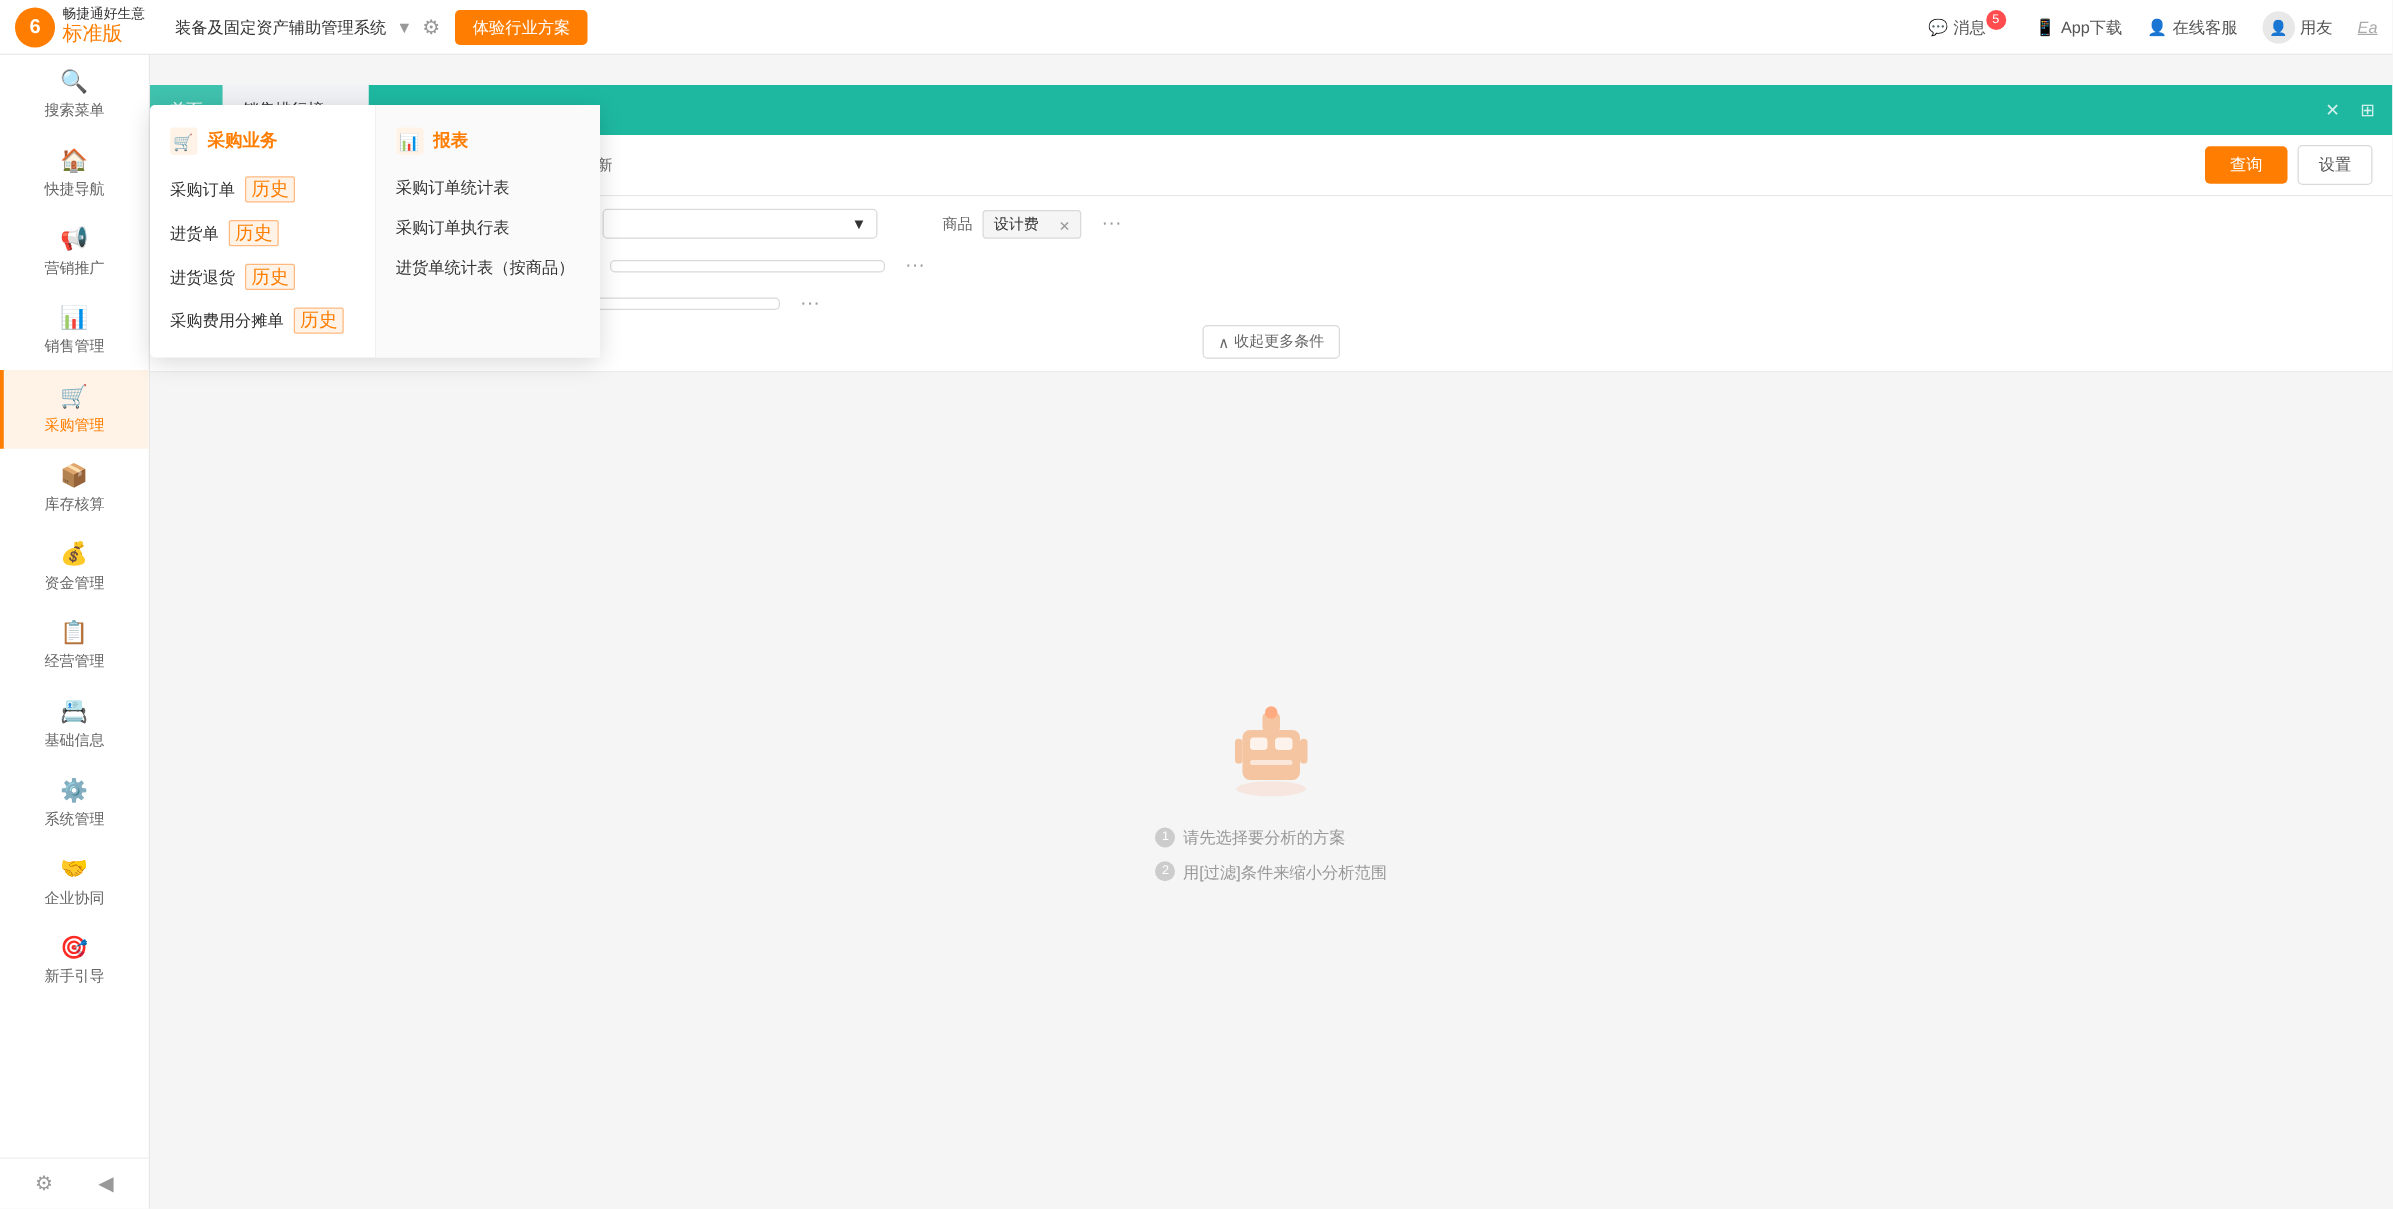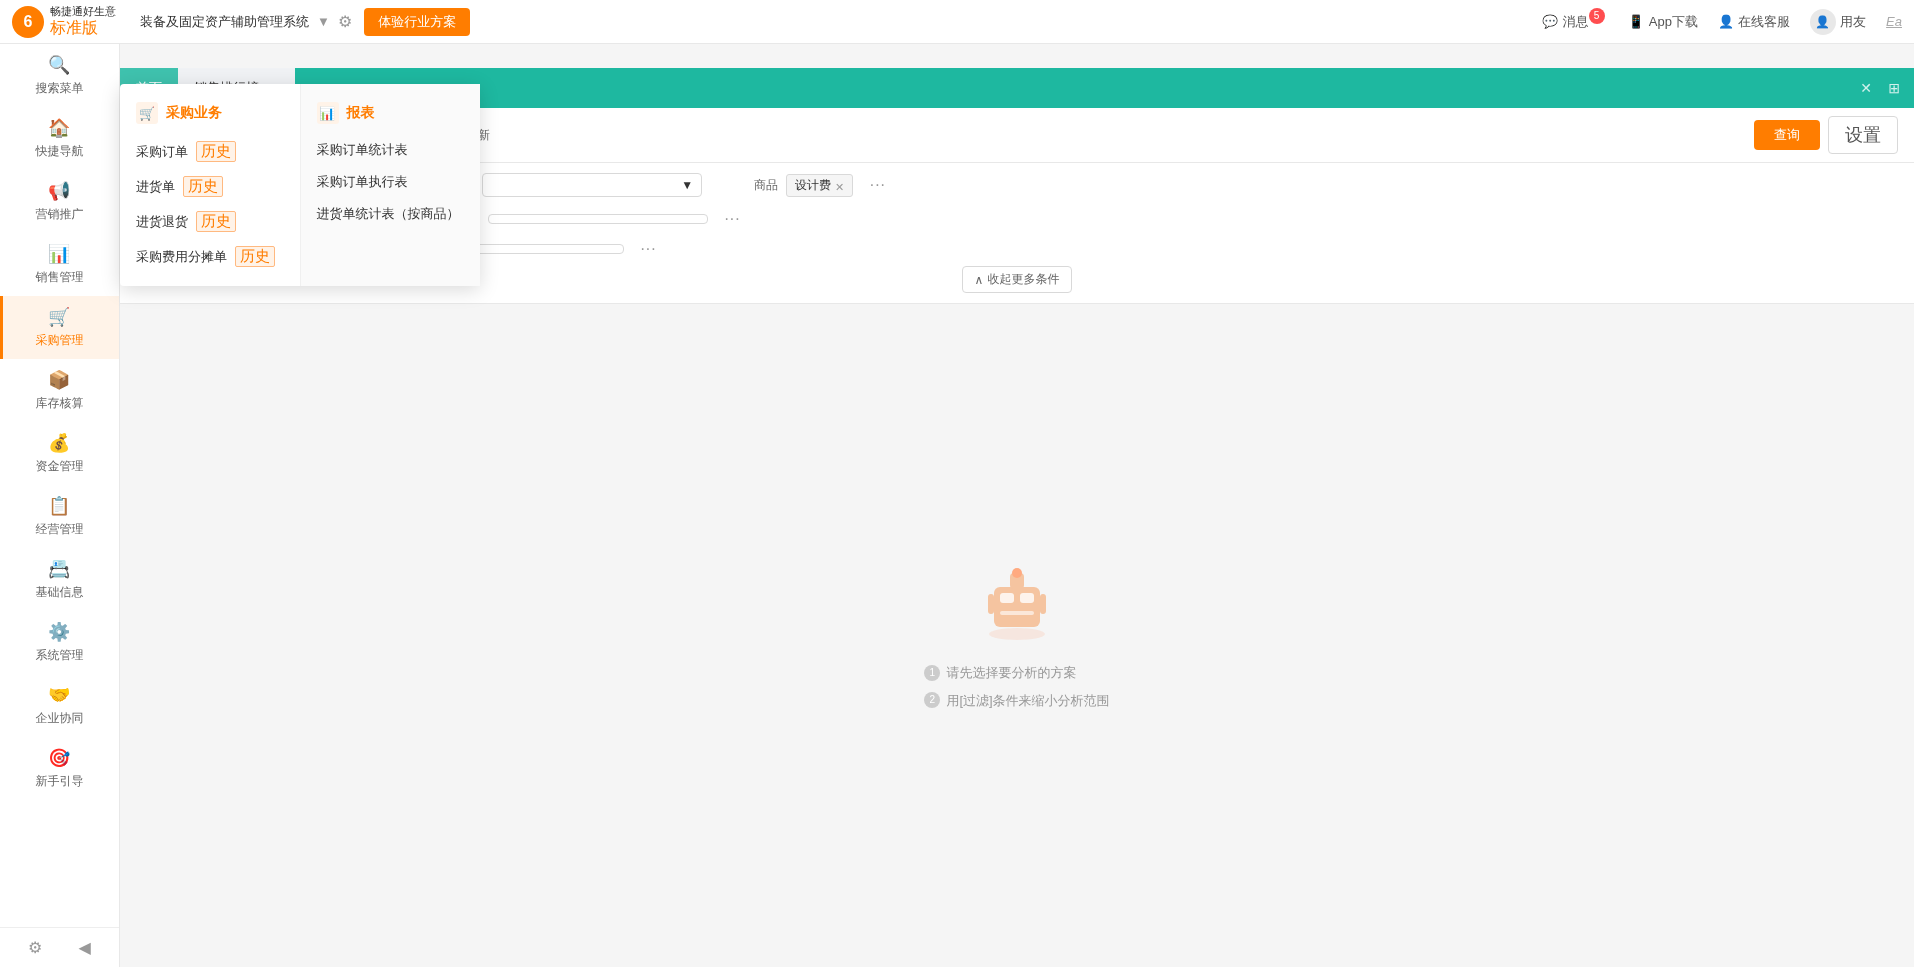--- a/index.html
+++ b/index.html
@@ -228,21 +228,21 @@
       cursor: pointer;
       font-size: 13px;
     }
     .btn-setting {
       border: 1px solid #d9d9d9;
       background: white;
       color: #555;
       padding: 6px 16px;
       border-radius: 4px;
       cursor: pointer;
-      font-size: 18px;
+      font-size: 13px;
     }
 
     
     .filter-area {
       background: #fff;
       padding: 10px 16px;
       border-bottom: 1px solid #e8e8e8;
     }
     .filter-row {
       display: flex;
@@ -279,21 +279,21 @@
     }
     .tag-item {
       background: #f5f5f5;
       border: 1px solid #d9d9d9;
       border-radius: 3px;
       padding: 2px 8px;
       font-size: 12px;
       color: #333;
       display: flex;
       align-items: flex-end;
-      gap: 4px;
+      gap: 16px;
     }
     .tag-close { color: #999; cursor: pointer; font-size: 11px; }
     .date-range {
       display: flex;
       align-items: center;
       gap: 4px;
       border: 1px solid #d9d9d9;
       border-radius: 4px;
       padding: 3px 8px;
       font-size: 12px;

